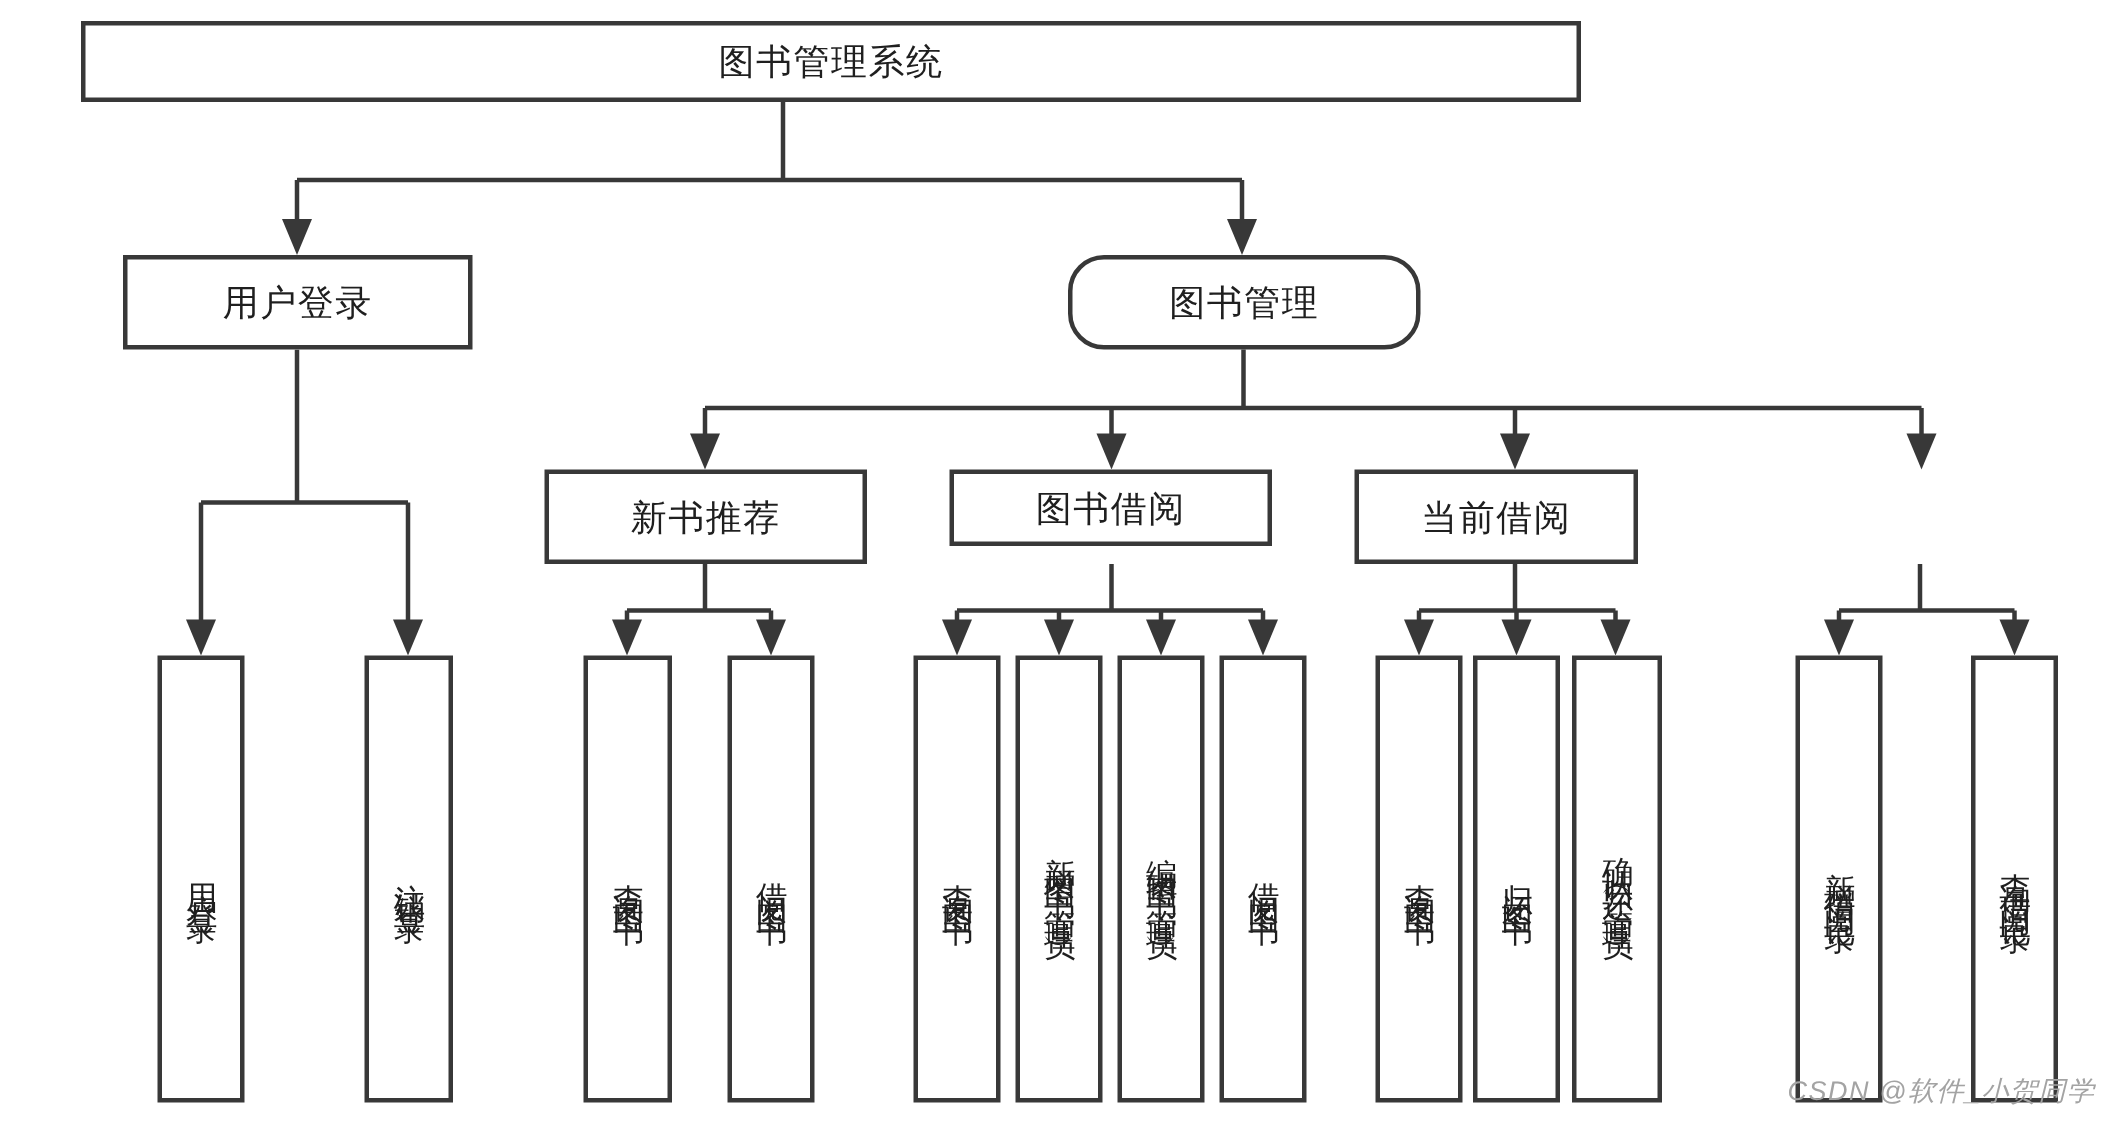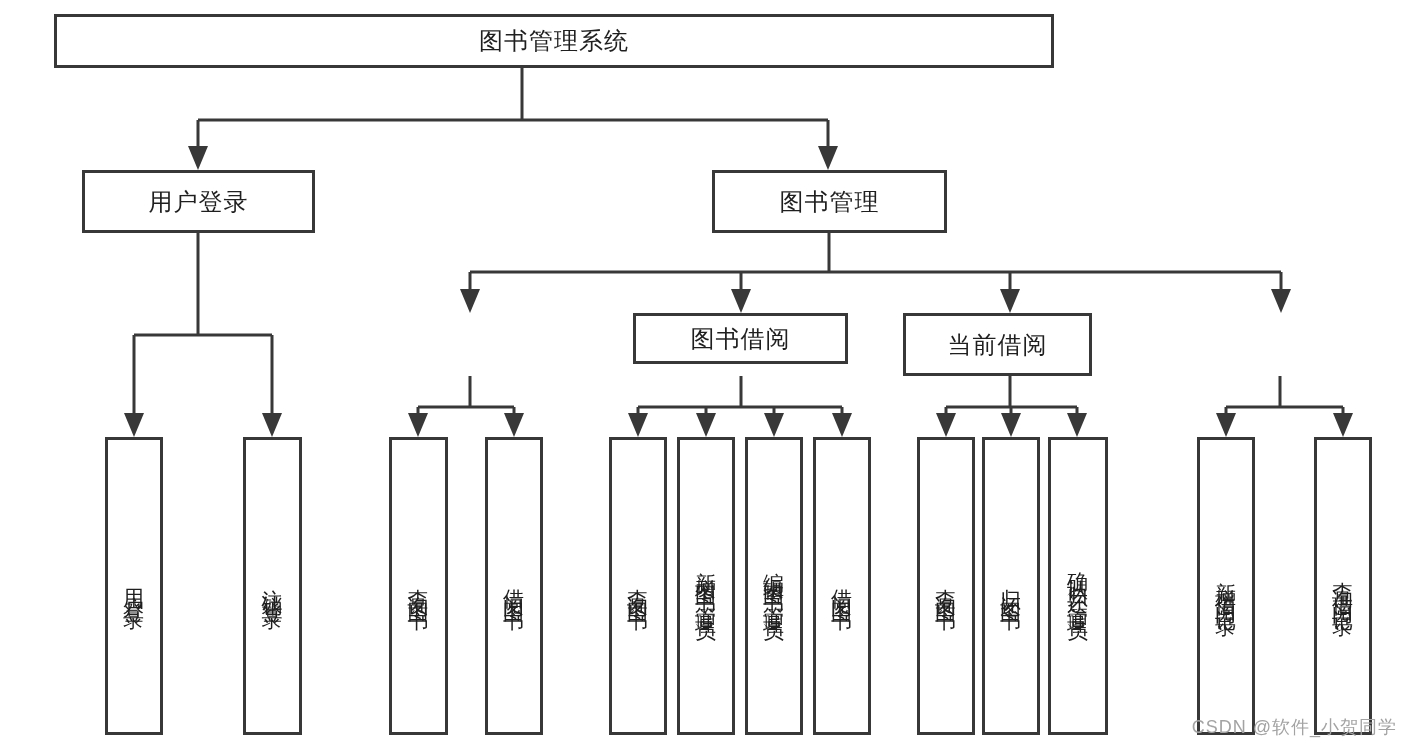--- a/index.html
+++ b/index.html
@@ -36,20 +36,21 @@
     line-height:1;
     white-space:nowrap;
   }
   .watermark{
     position:absolute;
     right:8px;bottom:8px;
     font-size:18px;
     color:var(--wm);
     z-index:3;
     letter-spacing:1px;
+    font-style:italic;
   }
 </style>
 </head>
 <body>
 
 <div class="canvas">
 
   <svg class="connectors" viewBox="0 0 1405 747" xmlns="http://www.w3.org/2000/svg">
     <g stroke="#383838" stroke-width="3" fill="none">
       <path d="M522 68 V120 M198 120 H828 M198 120 V150 M828 120 V150"></path>
@@ -83,24 +84,27 @@
     </g>
   </svg>
 
   <div class="node" style="left:22px;top:14px;width:1000px;height:54px;margin-left:32px;">
     <span>图书管理系统</span>
   </div>
 
   <div class="node" style="left:82px;top:170px;width:233px;height:63px;">
     <span>用户登录</span>
   </div>
-  <div class="node" style="left:712px;top:170px;width:235px;height:63px;">
+  <div class="node" style="left:712px;top:170px;width:235px;height:63px;border-radius:24px;">
     <span>图书管理</span>
   </div>
 
+  <div class="node" style="left:363px;top:313px;width:215px;height:63px;">
+    <span>新书推荐</span>
+  </div>
   <div class="node" style="left:633px;top:313px;width:215px;height:51px;">
     <span>图书借阅</span>
   </div>
   <div class="node" style="left:903px;top:313px;width:189px;height:63px;">
     <span>当前借阅</span>
   </div>
 
   <div class="node leaf" style="left:105px;top:437px;width:58px;height:298px;">
     <span class="vtext">用户登录</span>
   </div>

